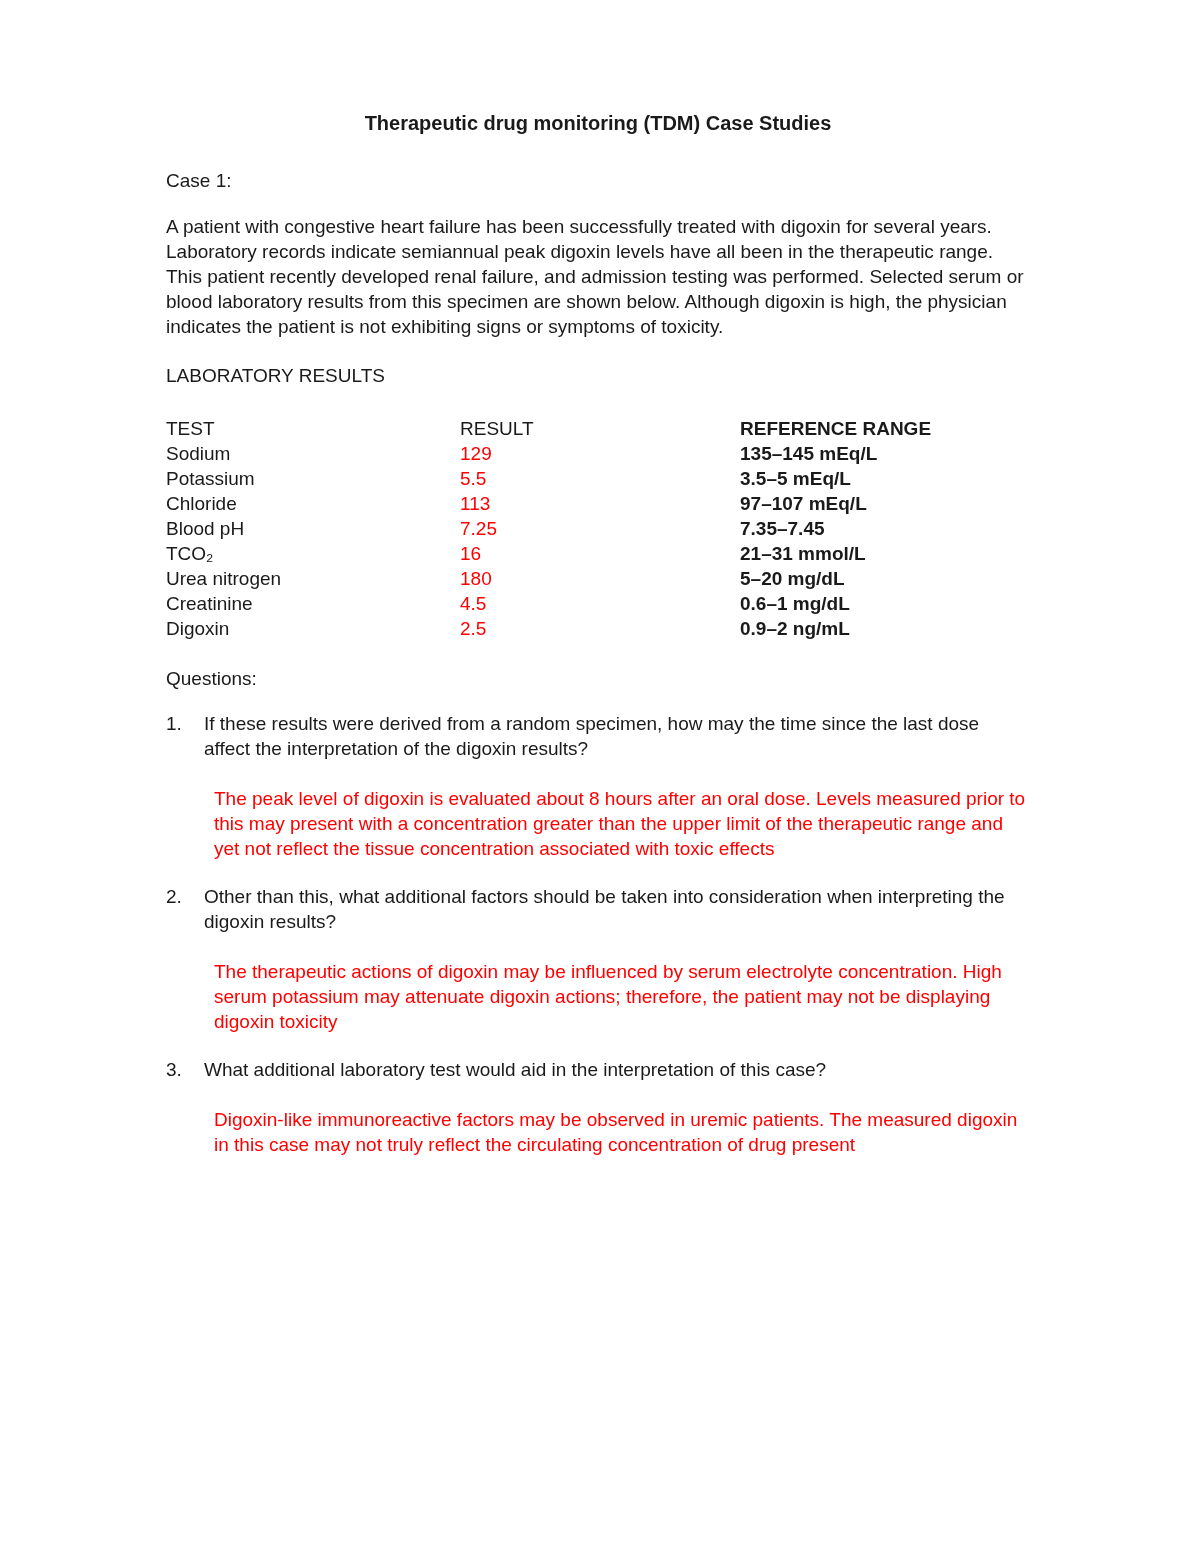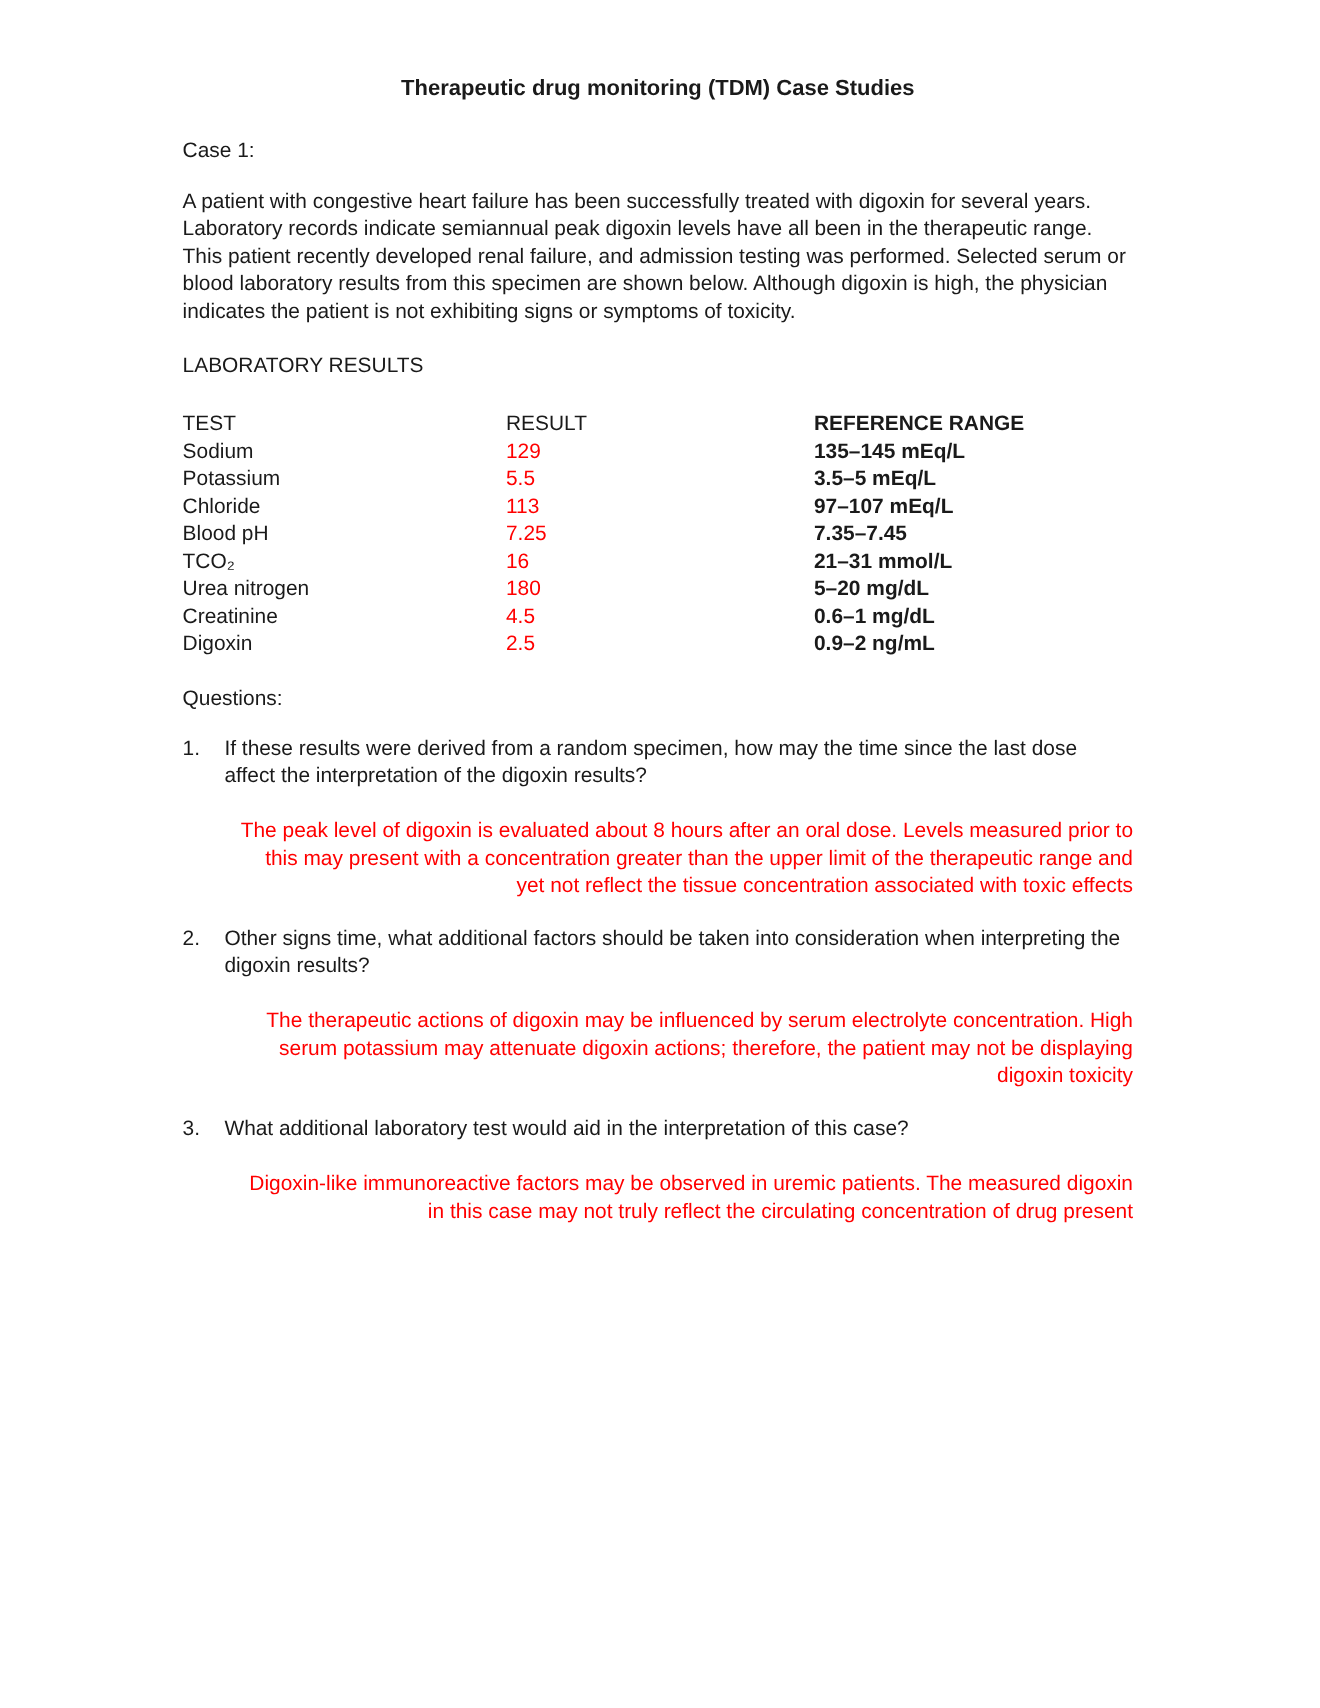--- a/index.html
+++ b/index.html
@@ -13,21 +13,21 @@
     height: 1553px;
     font-family: "Liberation Sans", "DejaVu Sans", sans-serif;
     font-size: 19px;
     line-height: 25px;
     color: #1a1a1a;
     overflow: hidden;
   }
   .page {
     width: 1200px;
     height: 1553px;
-    padding: 68px 170px 0 166px;
+    padding: 111px 170px 0 166px;
   }
   .doc-title {
     text-align: center;
     font-weight: bold;
     font-size: 20px;
     margin: 0 0 32px 0;
   }
   .case-label {
     margin: 17px 0 21px 0;
   }
@@ -56,21 +56,20 @@
     margin: 0 0 25px 0;
   }
   .q-number {
     width: 38px;
     flex-shrink: 0;
   }
   .q-text { flex: 1; }
   .answer-text {
     color: var(--result-red);
     margin: 18px 0 23px 48px;
-    text-align: right;
   }
 </style>
 </head>
 <body>
 
 <div class="page">
 
   <h1 class="doc-title">Therapeutic drug monitoring (TDM) Case Studies</h1>
 
   <p class="case-label">Case 1:</p>
@@ -133,21 +132,21 @@
     <div class="question-line">
       <div class="q-number">1.</div>
       <div class="q-text">If these results were derived from a random specimen, how may the time since the last dose affect the interpretation of the digoxin results?</div>
     </div>
     <p class="answer-text">The peak level of digoxin is evaluated about 8 hours after an oral dose.  Levels measured prior to this may present with a concentration greater than the upper limit of the therapeutic range and yet not reflect the tissue concentration associated with toxic effects</p>
   </div>
 
   <div class="question-block">
     <div class="question-line">
       <div class="q-number">2.</div>
-      <div class="q-text">Other signs time, what additional factors should be taken into consideration when interpreting the digoxin results?</div>
+      <div class="q-text">Other than this, what additional factors should be taken into consideration when interpreting the digoxin results?</div>
     </div>
     <p class="answer-text">The therapeutic actions of digoxin may be influenced by serum electrolyte concentration. High serum potassium may attenuate digoxin actions; therefore, the patient may not be displaying digoxin toxicity</p>
   </div>
 
   <div class="question-block">
     <div class="question-line">
       <div class="q-number">3.</div>
       <div class="q-text">What additional laboratory test would aid in the interpretation of this case?</div>
     </div>
     <p class="answer-text">Digoxin-like immunoreactive factors may be observed in uremic patients. The measured digoxin in this case may not truly reflect the circulating concentration of drug present</p>

